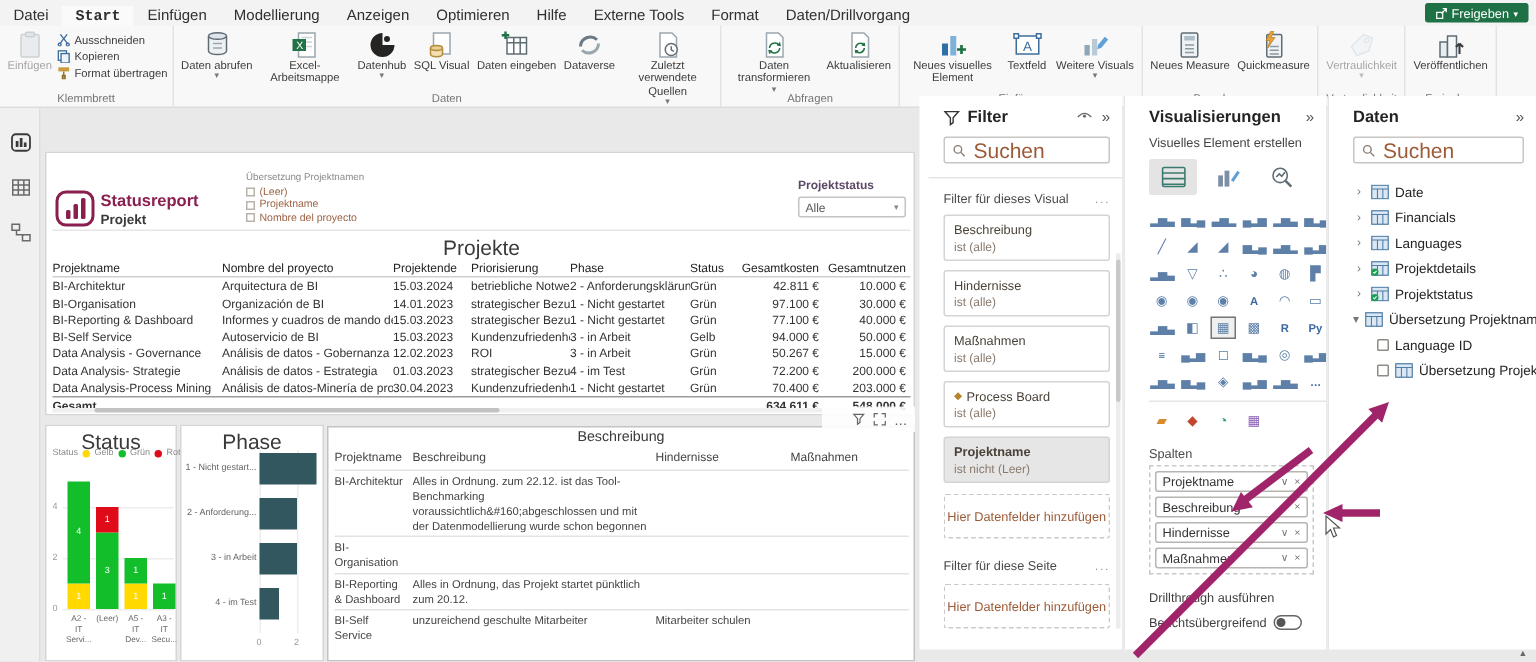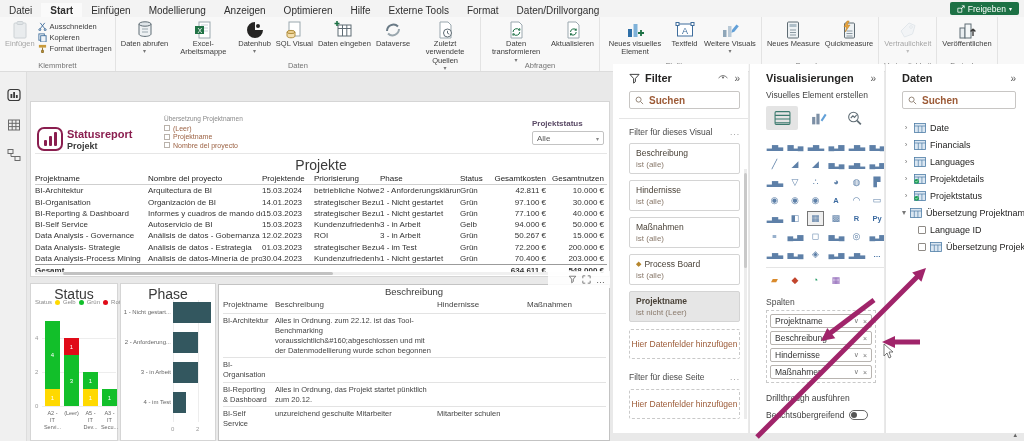--- a/index.html
+++ b/index.html
@@ -3,21 +3,21 @@
 <meta charset="utf-8">
 <style>
   * { margin:0; padding:0; box-sizing:border-box; }
   html,body { width:1024px; height:441px; overflow:hidden; }
   body { font-family:"Liberation Sans", sans-serif; background:#e9e9e9; color:#333; }
   #app { position:absolute; inset:0; width:1024px; height:441px; overflow:hidden; }
 
   
   .tabsrow { position:absolute; left:0; top:0; width:1024px; height:17px; background:#f3f3f3; }
   .tabsrow .tab { display:inline-block; padding:2px 9px 1px; font-size:10px; color:#2f2f2f; cursor:default; }
-  .tabsrow .tab.active { font-weight:bold; border-bottom:2px solid #0c6a5c; background:#fafafa; }
+  .tabsrow .tab.active { font-weight:bold; border-bottom:2px solid #0c6a5c; background:#fafafa;font-family:Liberation Mono, monospace; }
   .sharebtn { position:absolute; right:5px; top:2px; height:13px; background:#1d7145; color:#fff; font-size:8.5px;
               border-radius:2px; display:flex; align-items:center; gap:3px; padding:0 7px; }
   .sharebtn svg { width:8px; height:8px; }
 
   
   .ribbon { position:absolute; left:0; top:17px; width:1024px; height:55px; background:#f8f8f8;
             border-bottom:1px solid #dcdcdc; display:flex; overflow:hidden; }
   .rgroup { position:relative; border-right:1px solid #e3e3e3; padding:2px 3px 11px 3px; display:flex; gap:1px; }
   .rlabel { position:absolute; bottom:1px; left:0; right:0; text-align:center; font-size:7.5px; color:#747474; white-space:nowrap; }
   .ritems { display:flex; gap:1px; }
@@ -88,21 +88,21 @@
   .dtable .dhead { font-size:8px; color:#2f2f2f; padding-bottom:3px; }
   .dtable .drow + .drow { border-top:1px solid #e3e3e3; }
   .dtable .drow > div { color:#444; line-height:1.3; overflow:hidden; }
 
   
   .pane { position:absolute; top:64px; height:369px; background:#fff; padding:8px 8px 0 16px; overflow:hidden; }
   .panehdr { display:flex; align-items:center; gap:5px; font-size:11px; font-weight:bold; color:#252423; }
   .panehdr .sp { flex:1; }
   .panehdr .chev { font-weight:normal; color:#555; font-size:10px; }
   .search { margin-top:7px; height:18px; border:1px solid #c8c6c4; border-radius:2px; display:flex; align-items:center;
-            gap:5px; padding:0 5px; font-size:10px; color:#9c5a36; background:#fff;font-weight:bold; }
+            gap:5px; padding:0 5px; font-size:14px; color:#9c5a36; background:#fff; }
   .pdivider { border-top:1px solid #e5e5e5; margin:9px -8px 0 -10px; }
   .sectrow { display:flex; margin-top:8px; font-size:8.5px; color:#4a4a4a; }
   .sectrow .more { margin-left:auto; color:#999; letter-spacing:1px; }
   .fcard { margin-top:6px; border:1px solid #d4d4d4; border-radius:2px; padding:4px 6px; background:#fff; }
   .fcard .fname { font-size:8.5px; color:#4a4238; display:flex; gap:3px; align-items:center; }
   .fcard .fcond { font-size:8px; color:#8a7a6c; margin-top:2px; }
   .fcard.hl { background:#e6e6e6; }
   .fcard.hl .fname { font-weight:bold; }
   .addbox { margin-top:7px; border:1px dashed #c9c9c9; border-radius:2px; height:30px; display:flex; align-items:center;
             justify-content:center; font-size:8.5px; color:#9c5a36; text-align:center; }

